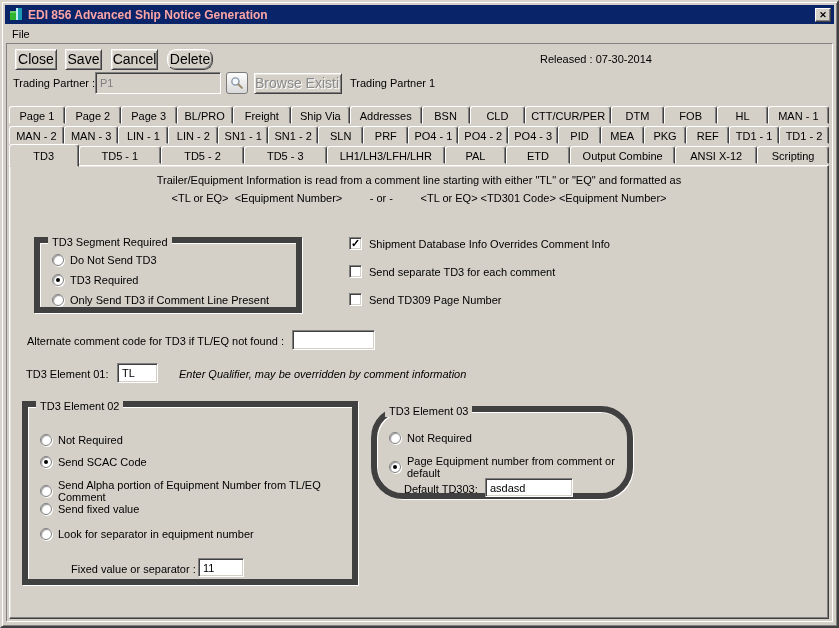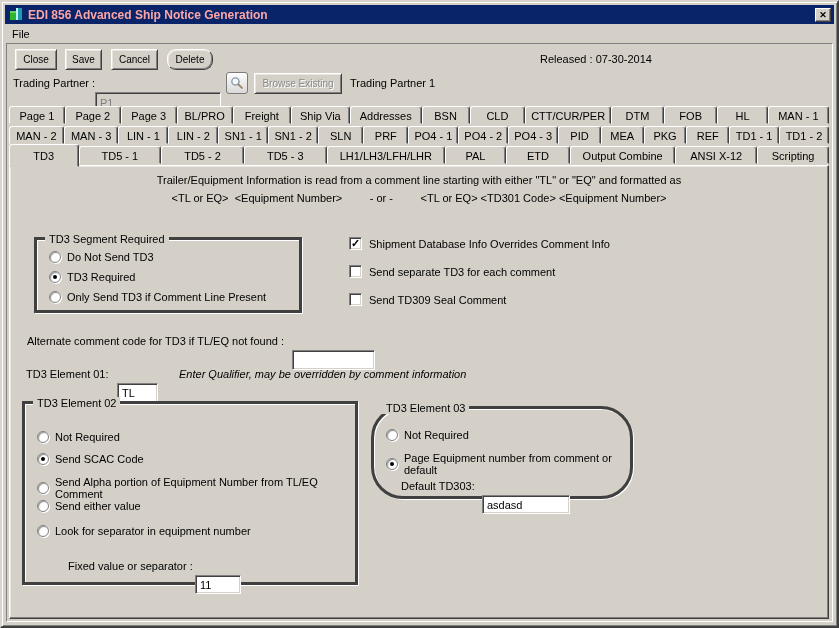--- a/index.html
+++ b/index.html
@@ -37,31 +37,31 @@
   .menu-item { padding:2px 7px; }
   .client {
     position:absolute; left:4px; right:4px; top:41px; bottom:4px;
     border:1px solid; border-color:#808080 #fff #fff #808080;
     background:#d4d0c8;
   }
   .btn {
     position:absolute; height:21px; background:#d4d0c8;
     border:1px solid; border-color:#fff #404040 #404040 #fff;
     box-shadow: inset 1px 1px 0 #e9e5de, inset -1px -1px 0 #808080;
-    text-align:center; line-height:19px; font-size:10px; cursor:default;
+    text-align:center; line-height:19px; font-size:14px; cursor:default;
     overflow:hidden; white-space:nowrap;
   }
   .btn.disabled { color:#8a8a8a; text-shadow:1px 1px 0 #fff; }
   .lbl { position:absolute; white-space:nowrap; }
   .tbox {
     position:absolute; background:#fff;
     border:1px solid; border-color:#808080 #fff #fff #808080;
     box-shadow: inset 1px 1px 0 #404040, inset -1px -1px 0 #d4d0c8;
     font-family:"Liberation Sans", sans-serif; font-size:11px;
-    padding:2px 4px; outline:none;margin-top:20px;
+    padding:2px 4px; outline:none;
   }
   .tbox:disabled { background:#d4d0c8; color:#808080; }
   .searchbtn {
     position:absolute; width:22px; height:22px;
     background:linear-gradient(#fdfdfd,#d9d9d9);
     border:1px solid #7a7a7a; border-radius:3px;
     display:flex; align-items:center; justify-content:center; cursor:default;
   }
   
   .tabrow { position:absolute; left:2px; right:3px; display:flex; }
@@ -81,21 +81,21 @@
     padding-top:5px;
   }
   .tabbody {
     position:absolute; left:2px; right:3px; top:121px; bottom:2px;
     background:#d4d0c8;
     border:1px solid; border-color:#fff #404040 #404040 #fff;
     box-shadow: inset -1px -1px 0 #808080, inset 1px 1px 0 #e9e5de;
   }
   .gbox {
     position:absolute;
-    border:3px solid #404040;
+    border:6px solid #404040;
     box-shadow: 1px 1px 0 #ffffff, inset 1px 1px 0 #ffffff;
   }
   .gtitle { position:absolute; top:-7px; left:8px; background:#d4d0c8; padding:0 4px; white-space:nowrap; }
   .opt { position:absolute; display:flex; align-items:center; cursor:default; }
   .rcirc {
     width:12px; height:12px; border-radius:50%;
     background:#fff; border:1px solid #808080;
     box-shadow: inset 1px 1px 1px rgba(64,64,64,.55), 1px 1px 0 #fff;
     margin-right:6px; position:relative; flex:none;
   }
@@ -183,21 +183,21 @@
             <span class="ck">✓</span>
           </span>
         <span>Shipment Database Info Overrides Comment Info</span>
       </div>
       <div class="opt" style="left:339px;top:99px;">
         <span class="cbox"></span>
         <span>Send separate TD3 for each comment</span>
       </div>
       <div class="opt" style="left:339px;top:127px;">
         <span class="cbox"></span>
-        <span>Send TD309 Seal Comment</span>
+        <span>Send TD309 Page Number</span>
       </div>
 
       <span class="lbl" style="left:17px;top:169px;">Alternate comment code for TD3 if TL/EQ not found :</span>
       <input class="tbox" style="left: 282px; top: 164px; width: 83px; height: 20px;" value="">
 
       <span class="lbl" style="left:16px;top:202px;">TD3 Element 01:</span>
       <input class="tbox" style="left: 107px; top: 197px; width: 41px; height: 20px;" value="TL">
       <span class="lbl" style="left:169px;top:202px;font-style:italic;">Enter Qualifier, may be overridden by comment information</span>
 
       <div class="gbox" style="left:12px;top:235px;width:336px;height:184px;">
@@ -209,21 +209,21 @@
         <div class="opt on" style="left:12px;top:49px;">
           <span class="rcirc"></span>
           <span>Send SCAC Code</span>
         </div>
         <div class="opt" style="left:12px;top:72px;align-items:center;">
           <span class="rcirc"></span>
           <span>Send Alpha portion of Equipment Number from TL/EQ Comment</span>
         </div>
         <div class="opt" style="left:12px;top:96px;">
           <span class="rcirc"></span>
-          <span>Send either value</span>
+          <span>Send fixed value</span>
         </div>
         <div class="opt" style="left:12px;top:121px;">
           <span class="rcirc"></span>
           <span>Look for separator in equipment number</span>
         </div>
         <span class="lbl" style="left:43px;top:156px;width:124px;text-align:right;">Fixed value or separator :</span>
         <input class="tbox" style="left: 170px; top: 151px; width: 46px; height: 19px;" value="11">
       </div>
 
       <div class="gbox" style="left:361px;top:240px;width:262px;height:93px;border-radius:32px;">

